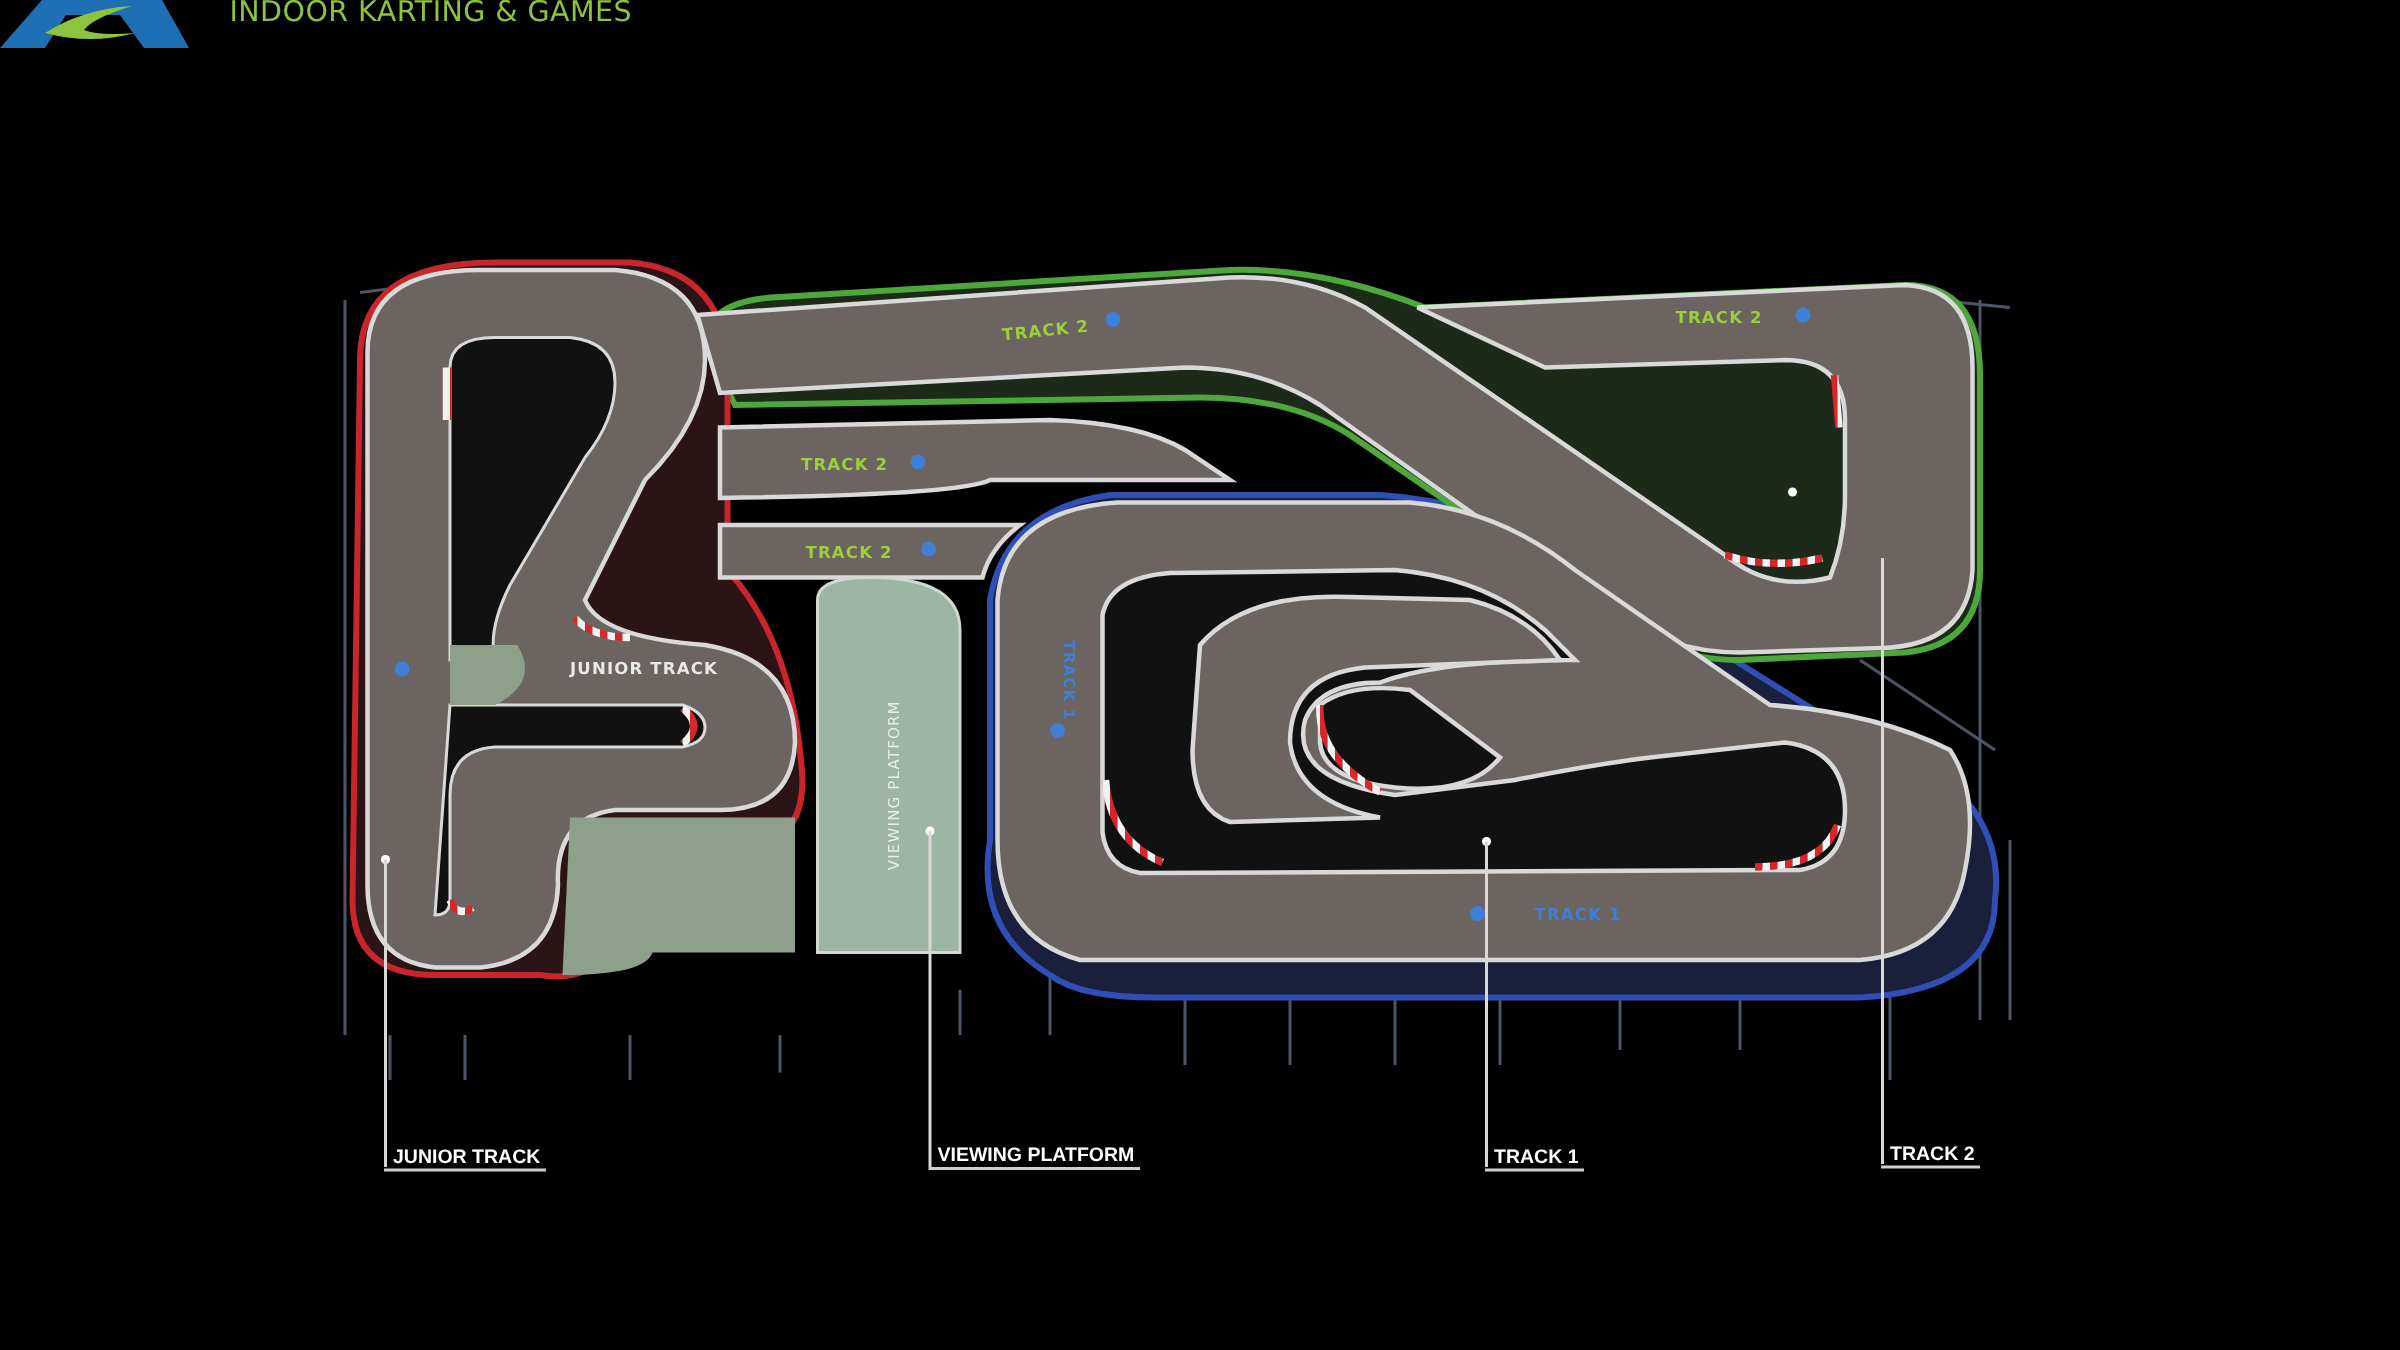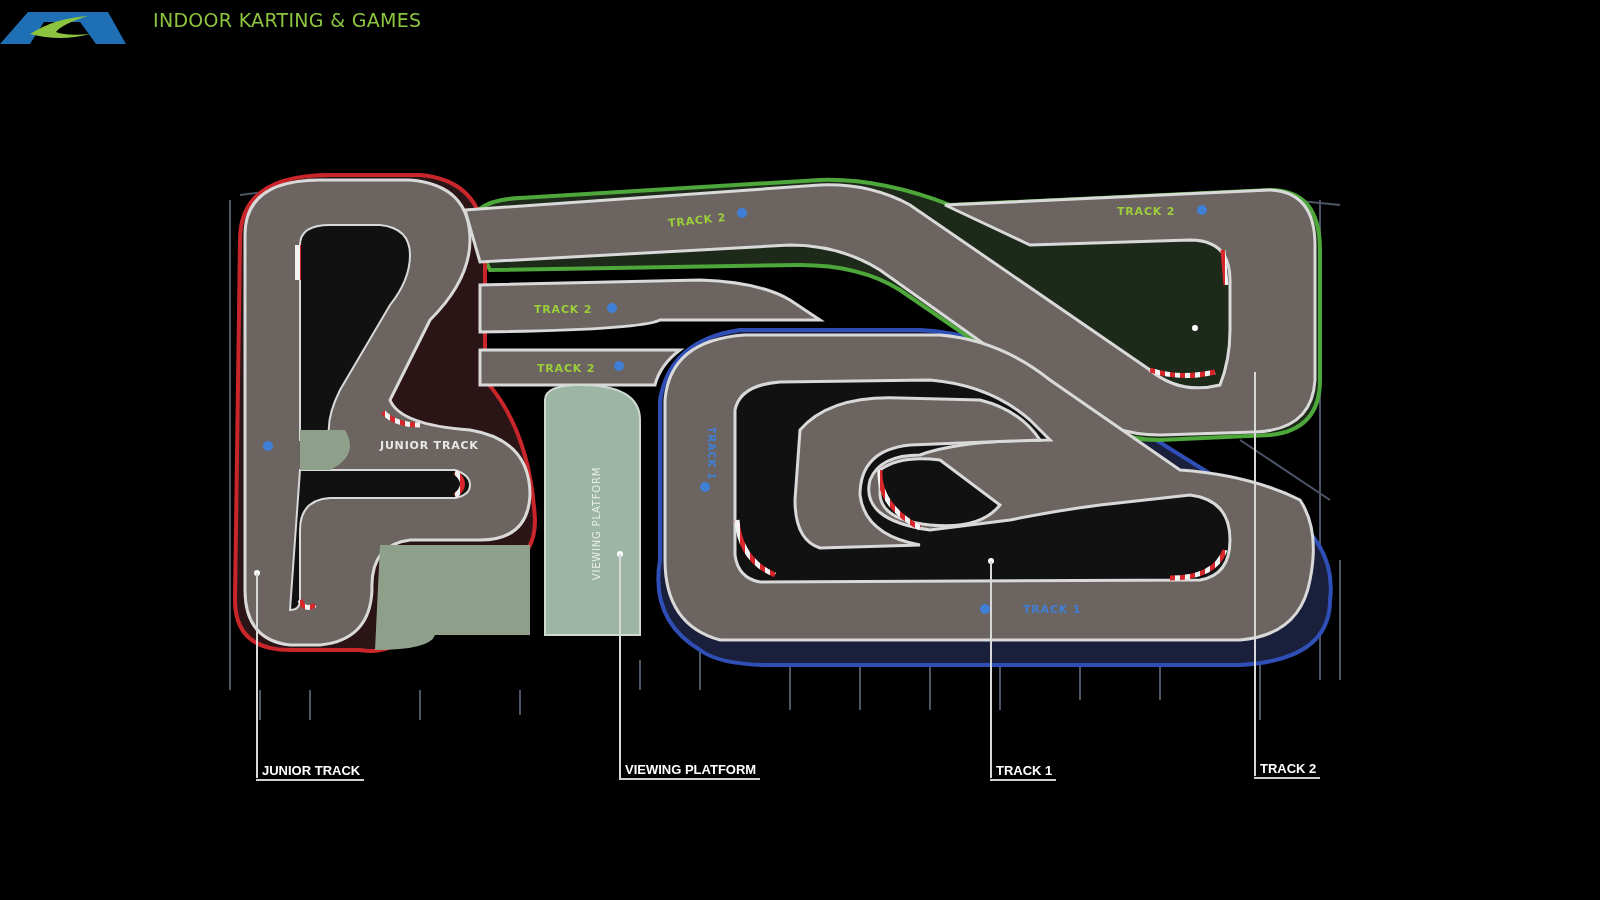--- a/index.html
+++ b/index.html
@@ -1,18 +1,18 @@
 <!DOCTYPE html>
 <html><head>
 <meta charset="utf-8">
 <style>
   html, body { margin:0; padding:0; background:#000; }
   body { width:1600px; height:900px; position:relative; overflow:hidden;
          font-family:"Liberation Sans", sans-serif; }
-  .header { position:absolute; left:0; top:12px; width:520px; height:34px; }
+  .header { position:absolute; left:0; top:0; width:520px; height:34px; }
   .logo { position:absolute; left:0; top:0; width:130px; height:32px; }
   .tagline { position:absolute; left:153px; top:-3px; font-size:19px; color:#8cc43f;
              letter-spacing:0.3px; white-space:nowrap; font-family:"DejaVu Sans", sans-serif; }
   .diagram { position:absolute; left:0; top:0; width:1600px; height:900px; }
   .track-label { position:absolute; font-weight:bold; font-size:11px; letter-spacing:0.8px;
                  white-space:nowrap; font-family:"DejaVu Sans", sans-serif; }
   .t2 { color:#9ccf3a; }
   .t1 { color:#3f7fd6; }
   .jr { color:#e8e8e8; }
   .vp { color:#e7efe9; }

